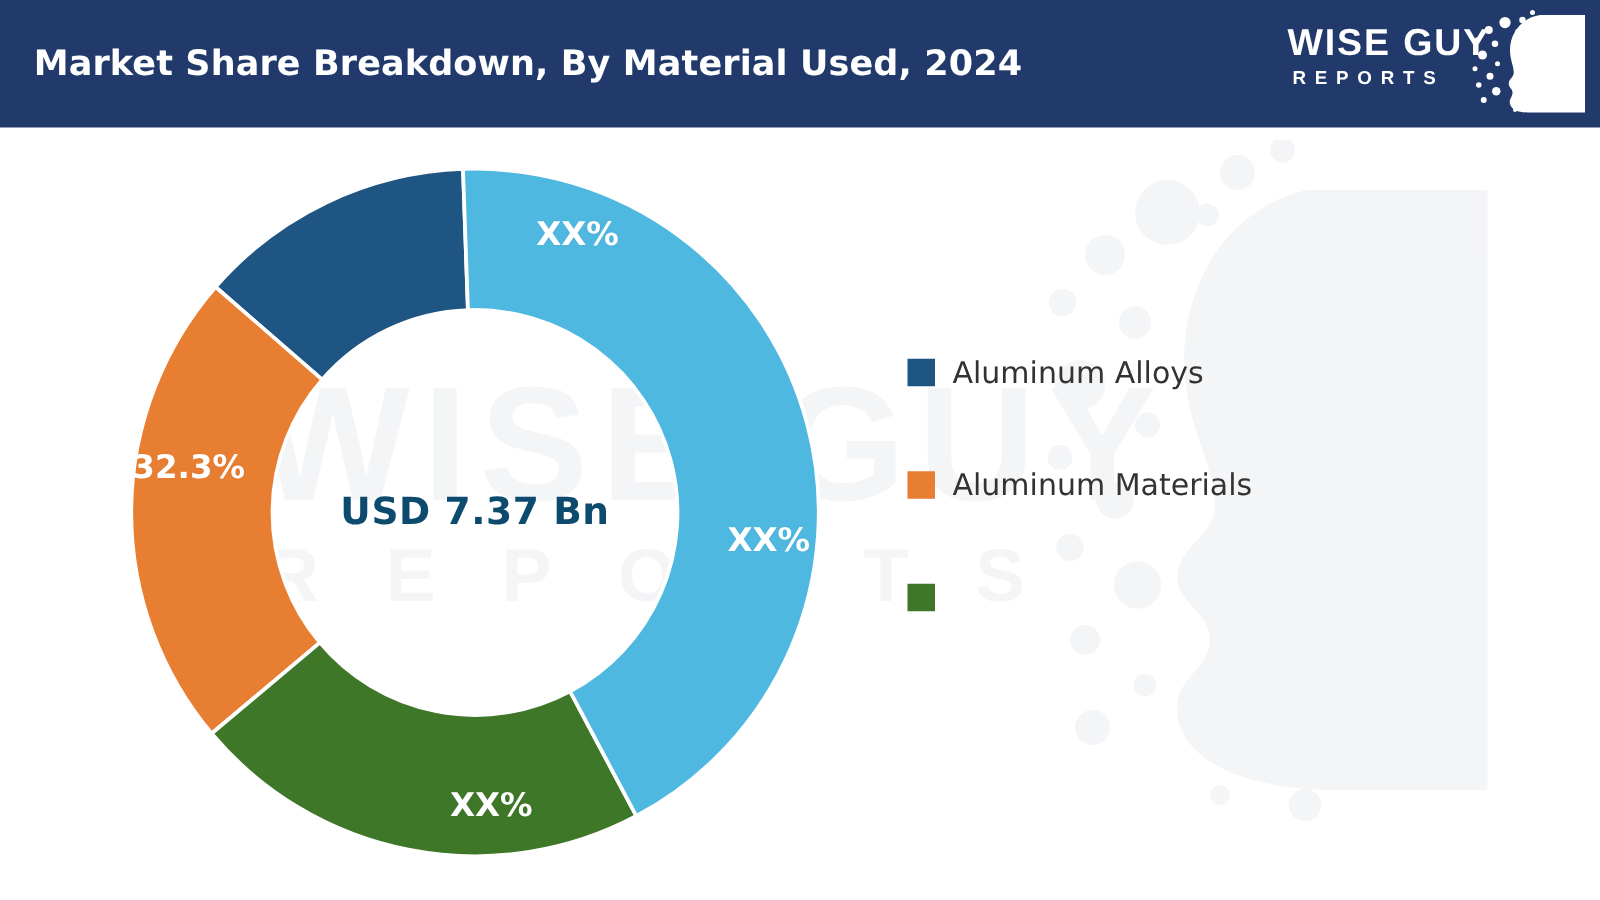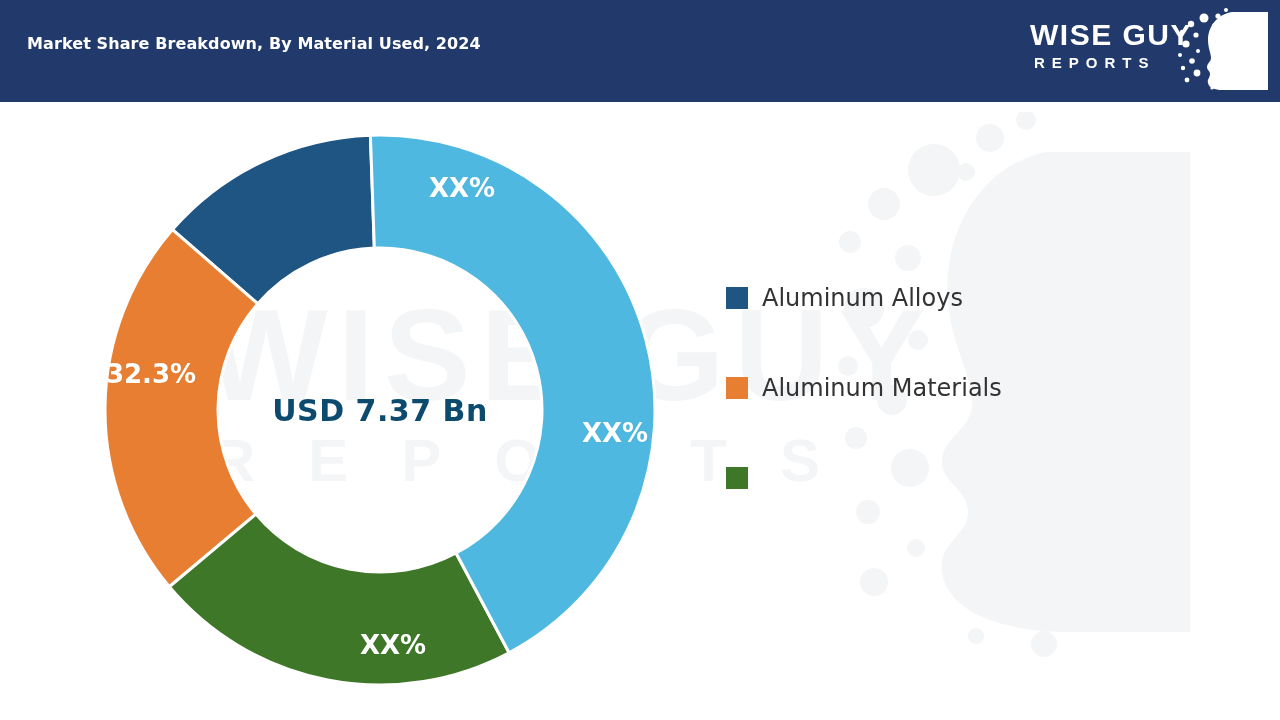--- a/index.html
+++ b/index.html
@@ -23,21 +23,21 @@
     position: absolute;
     left: 0; top: 0;
     width: 1280px;
     height: 102px;
     background: #223a6b;
   }
   #header-title {
     position: absolute;
     left: 27px;
     top: 34px;
-    font-size: 16px;
+    font-size: 28px;
     font-weight: bold;
     color: #ffffff;
     letter-spacing: 0.1px;
     white-space: nowrap;
   }
   
   #logo {
     position: absolute;
     right: 8px;
     top: 6px;

